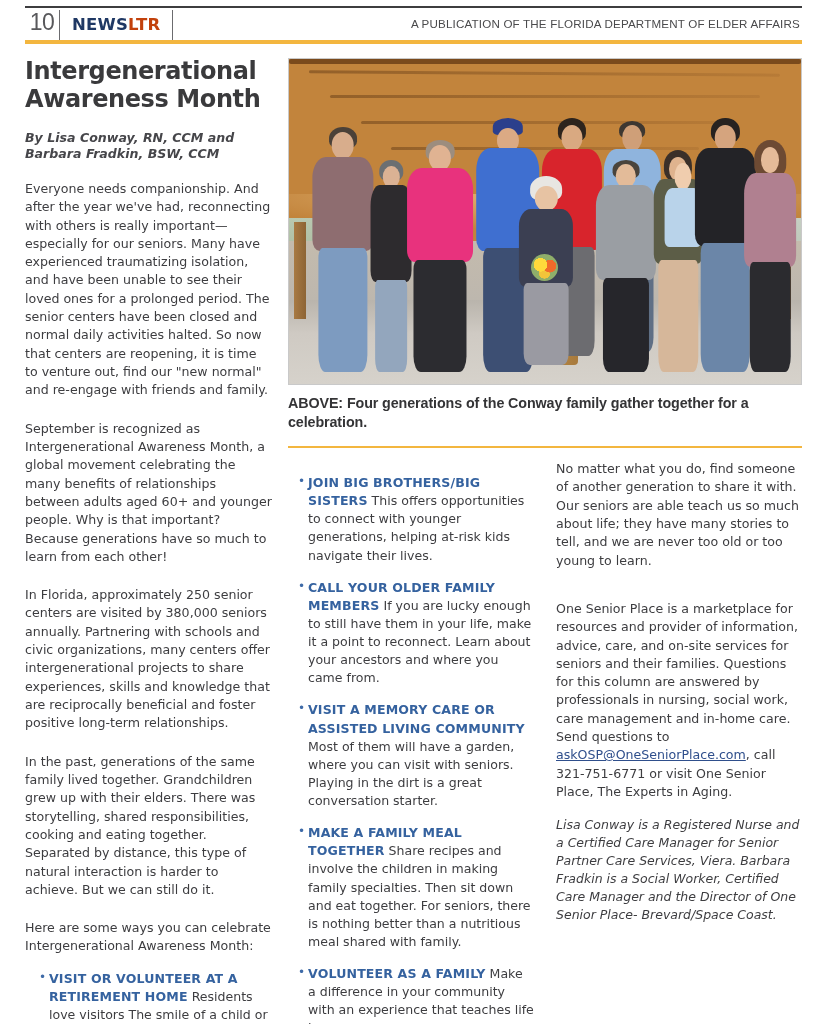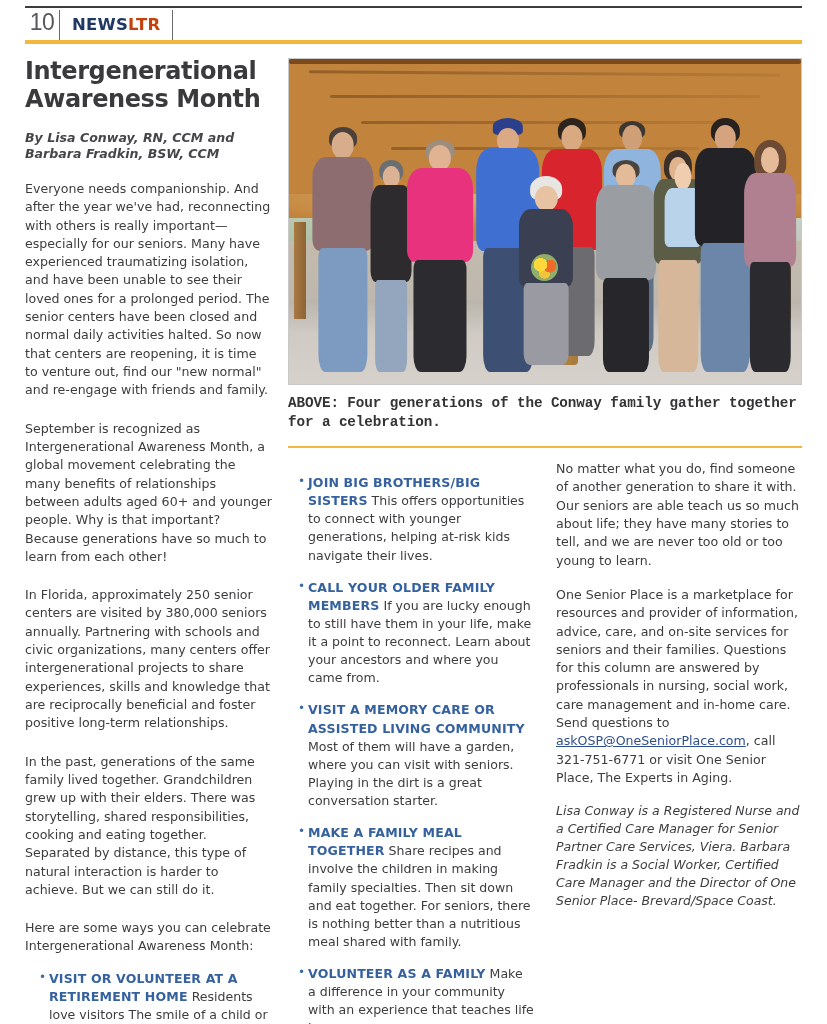--- a/index.html
+++ b/index.html
@@ -209,21 +209,21 @@
   
   .caption {
     position: absolute;
     left: 288px;
     top: 394px;
     width: 514px;
     font-size: 14.3px;
     line-height: 1.32;
     font-weight: bold;
     color: #343436;
-    font-family: Liberation Mono, monospace;
+    font-family: Liberation Sans, sans-serif;
     letter-spacing: -0.1px;
   }
   .caption-rule {
     position: absolute;
     left: 288px;
     top: 446px;
     width: 514px;
     height: 2px;
     background: #f3b63f;
   }
@@ -235,21 +235,21 @@
     top: 460px;
     width: 238px;
   }
   .col-right {
     position: absolute;
     left: 556px;
     top: 460px;
     width: 247px;
   }
   .col-right .body-p { margin-top: 0; }
-  .col-right .body-p + .body-p { margin-top: 16px; }
+  .col-right .body-p + .body-p { margin-top: 30px; }
   .bio {
     margin-top: 15px;
     font-size: 12.5px;
     line-height: 1.44;
     font-style: italic;
     color: #3d3d40;
     font-family: "DejaVu Sans", sans-serif;
   }
   .maillink {
     color: #2f4f8c;
@@ -260,20 +260,21 @@
 <body>
 
 <div class="page-header">
   <div class="folio">10</div>
   <div class="vrule"></div>
   <div class="masthead">
     <span class="m-news">NEWS</span>
       <span class="m-ltr">LTR</span>
   </div>
   <div class="vrule"></div>
+  <div class="pub-line">A PUBLICATION OF THE FLORIDA DEPARTMENT OF ELDER AFFAIRS</div>
 </div>
 <div class="header-rule"></div>
 
 <div class="col-left">
   <h1 class="headline">Intergenerational Awareness Month</h1>
   <div class="byline">By Lisa Conway, RN, CCM and Barbara Fradkin, BSW, CCM</div>
 
   <p class="body-p">Everyone needs companionship. And after the year we've had, reconnecting with others is really important—especially for our seniors. Many have experienced traumatizing isolation, and have been unable to see their loved ones for a prolonged period. The senior centers have been closed and normal daily activities halted. So now that centers are reopening, it is time to venture out, find our "new normal" and re-engage with friends and family.</p>
   <p class="body-p">September is recognized as Intergenerational Awareness Month, a global movement celebrating the many benefits of relationships between adults aged 60+ and younger people. Why is that important? Because generations have so much to learn from each other!</p>
   <p class="body-p">In Florida, approximately 250 senior centers are visited by 380,000 seniors annually. Partnering with schools and civic organizations, many centers offer intergenerational projects to share experiences, skills and knowledge that are reciprocally beneficial and foster positive long-term relationships.</p>

